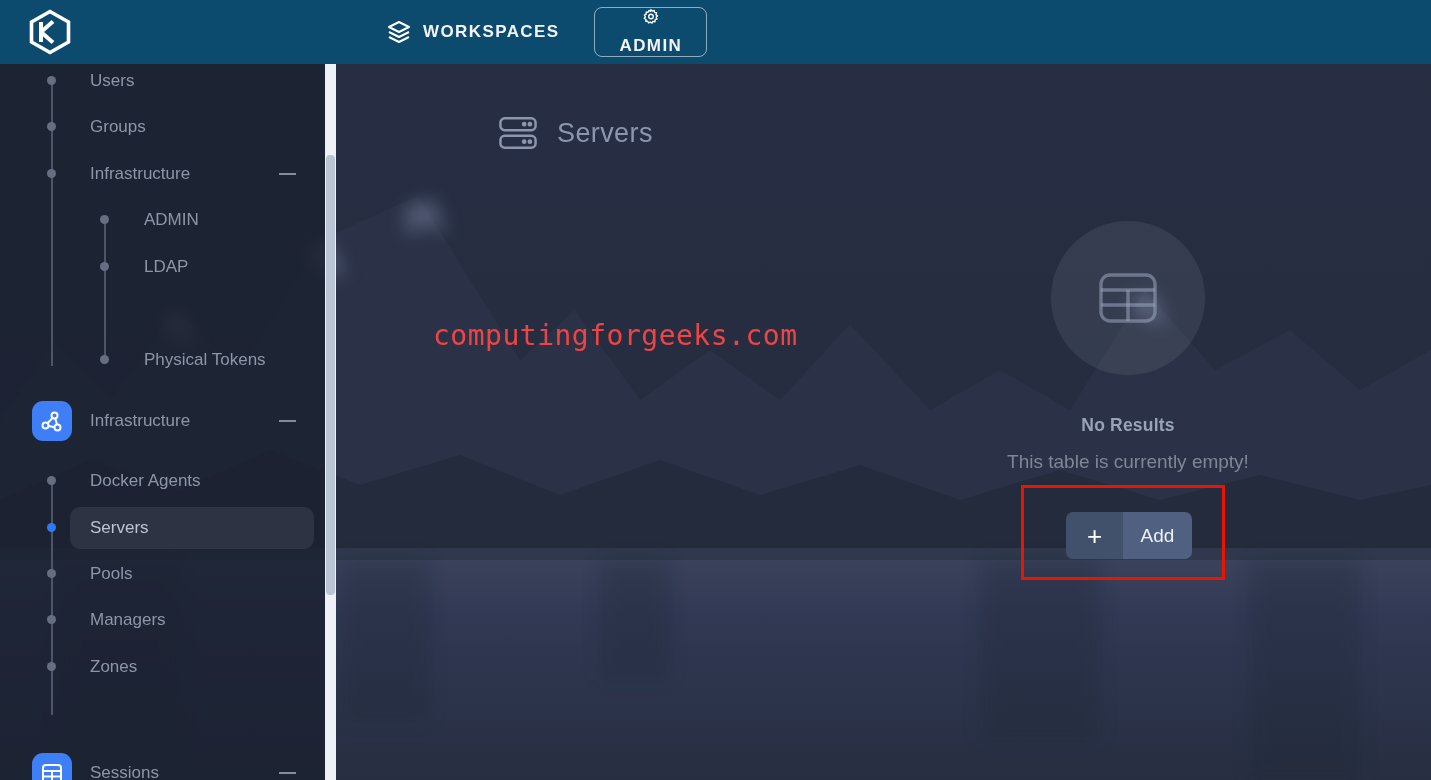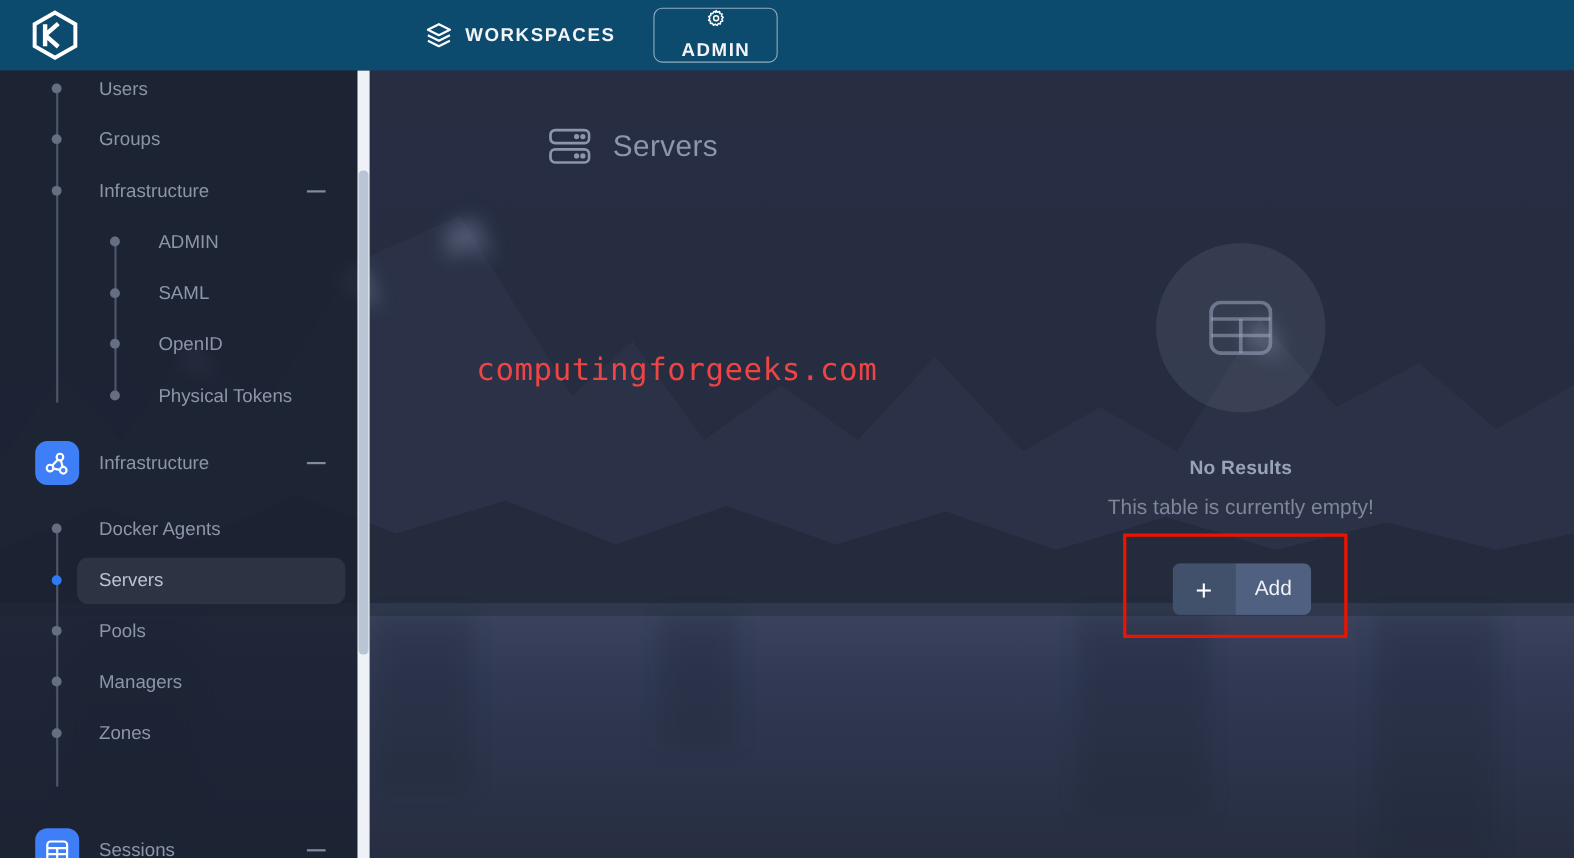--- a/index.html
+++ b/index.html
@@ -119,25 +119,21 @@
     <span class="dot"></span>
     <span class="slabel">Infrastructure</span>
     <span class="dash"></span>
   </div>
   <div class="srow sub" style="top:197px">
     <span class="dot"></span>
     <span class="slabel">ADMIN</span>
   </div>
   <div class="srow sub" style="top:244px">
     <span class="dot"></span>
-    <span class="slabel">SAML</span>
-  </div>
-  <div class="srow sub" style="top:290px">
-    <span class="dot"></span>
-    <span class="slabel">OpenID</span>
+    <span class="slabel">LDAP</span>
   </div>
   <div class="srow sub" style="top:337px">
     <span class="dot"></span>
     <span class="slabel">Physical Tokens</span>
   </div>
   <div class="srow" style="top:398px">
     <span class="cat-icon">
       <svg width="24" height="24" viewBox="0 0 24 24" fill="none" stroke="#ffffff" stroke-width="2">
         <circle cx="14.5" cy="6.5" r="3"></circle>
         <circle cx="5.5" cy="16.5" r="3"></circle>

